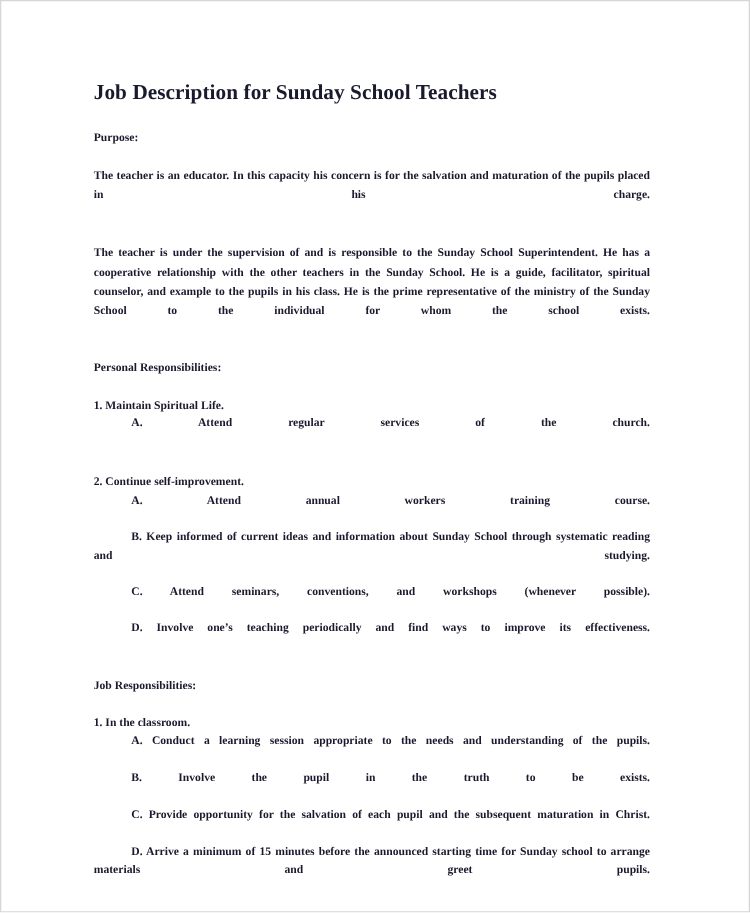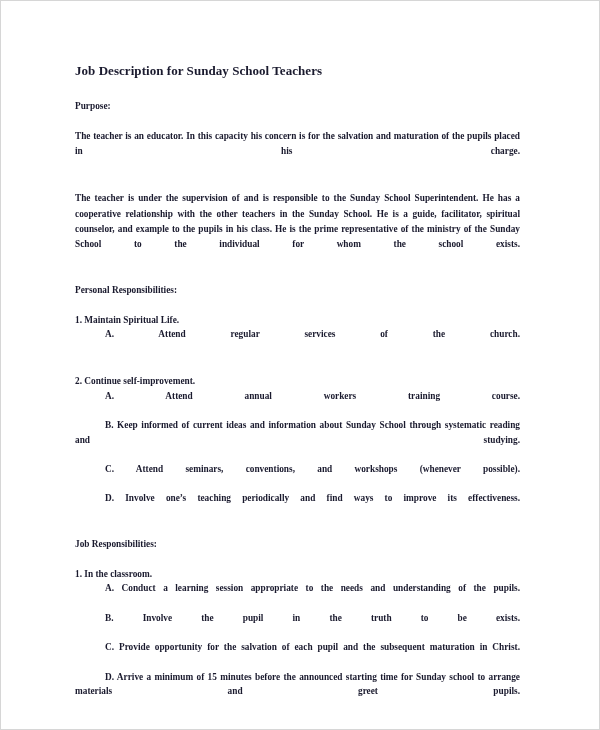--- a/index.html
+++ b/index.html
@@ -25,21 +25,21 @@
 
   #doc-body {
     position: absolute;
     left: 74px;
     top: 62px;
     width: 445px;
   }
 
   
   .doc-title {
-    font-size: 13px;
+    font-size: 17px;
     font-weight: bold;
     color: #1a1a2e;
     letter-spacing: .05px;
     margin: 0 0 21px 0;
     line-height: 1.25;
   }
 
   .section-label {
     font-size: 9.3px;
     font-weight: bold;

